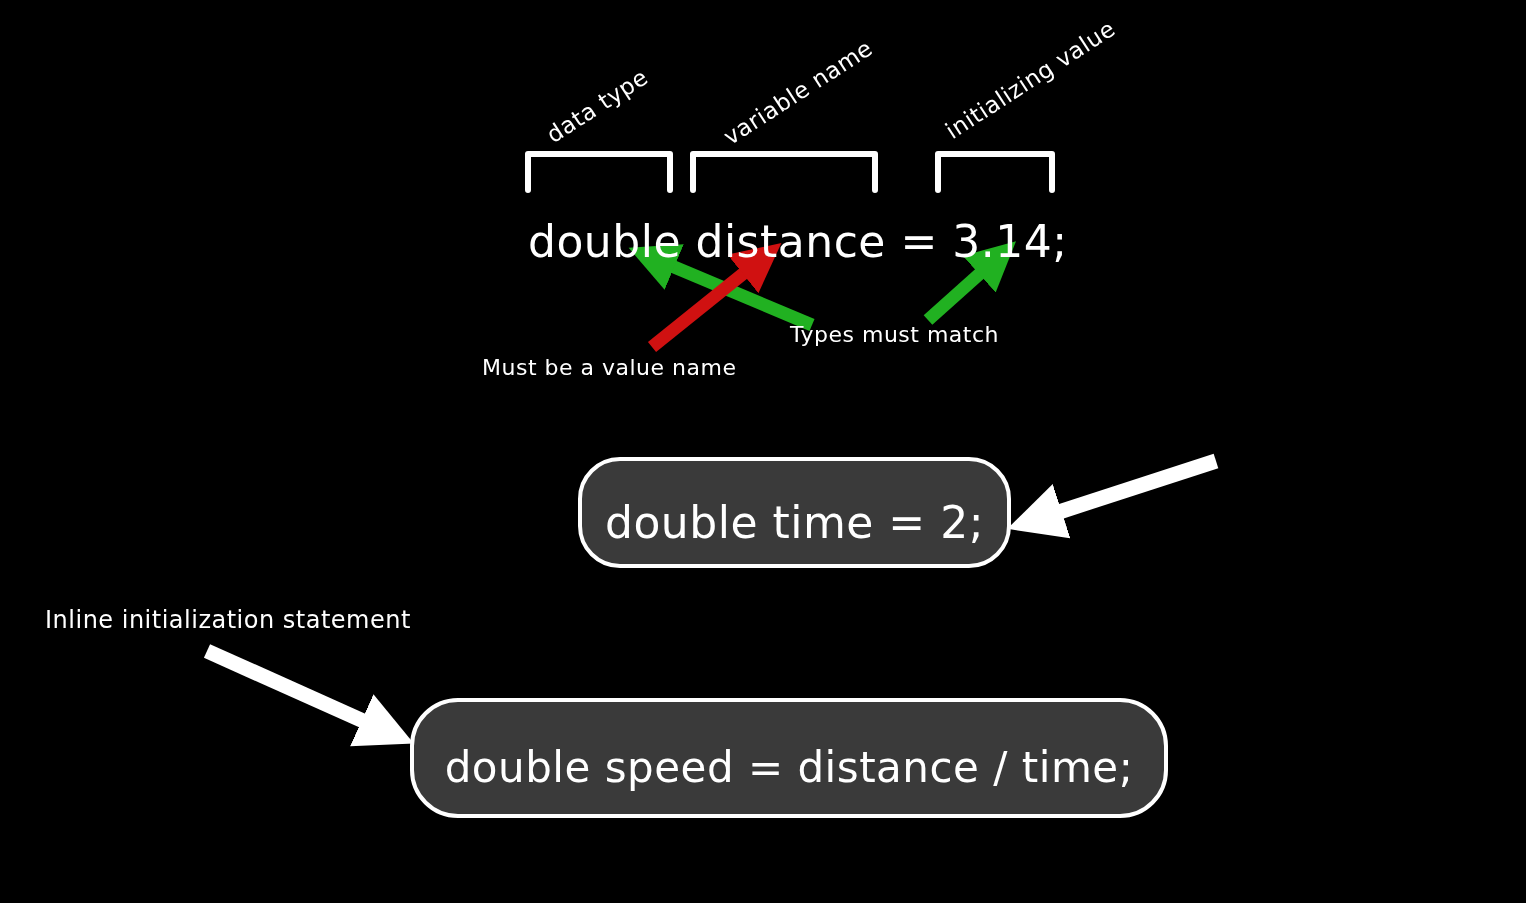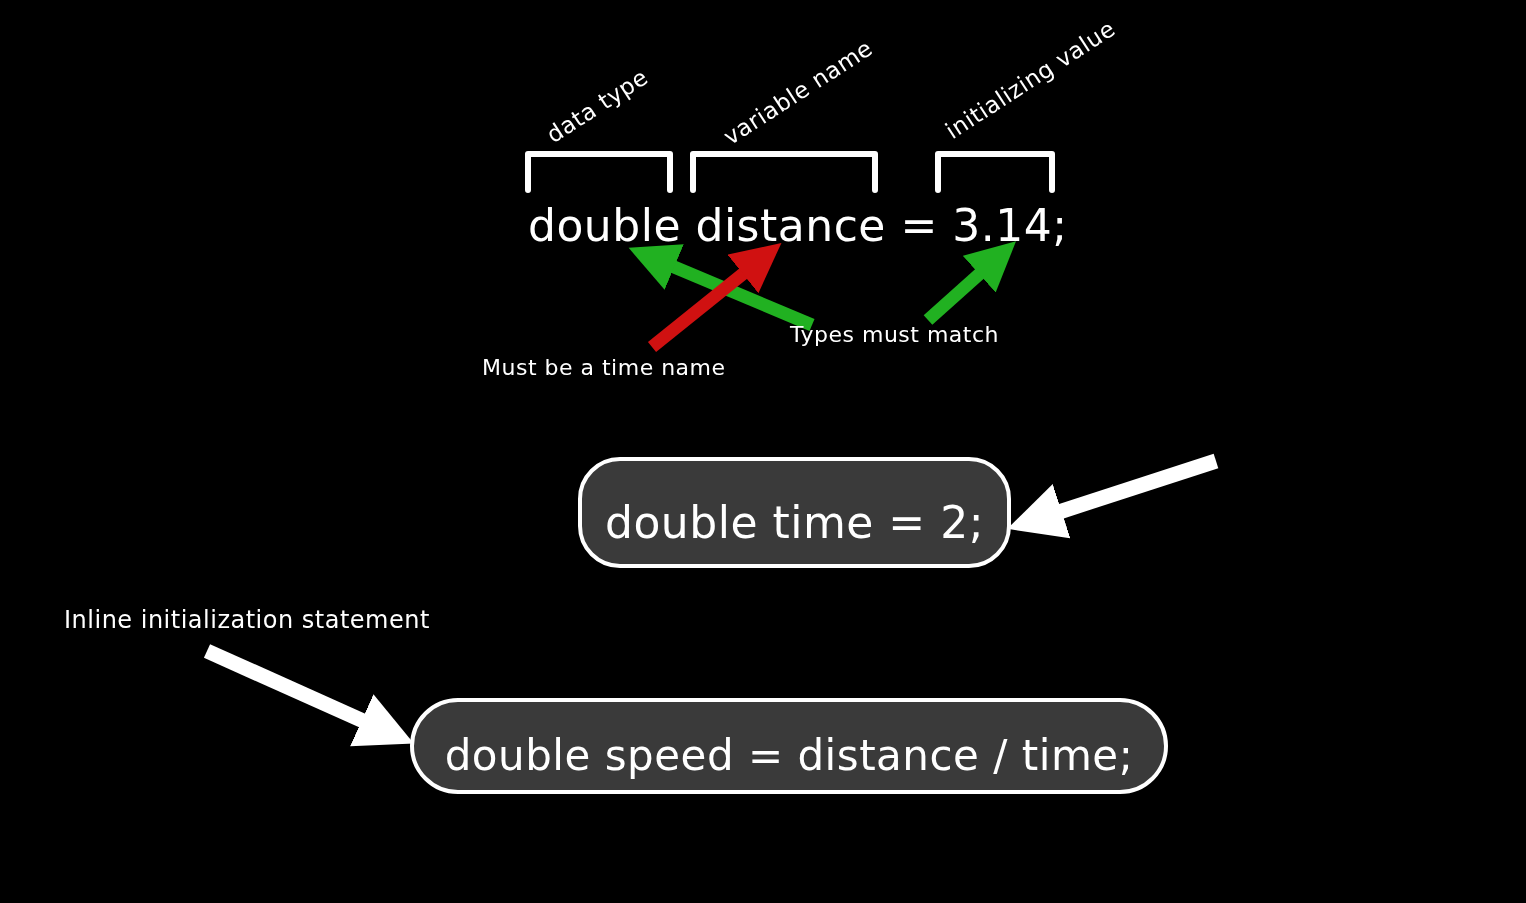--- a/index.html
+++ b/index.html
@@ -19,39 +19,39 @@
     pointer-events: none;
   }
   .abs { position: absolute; white-space: nowrap; }
   .bracket-label {
     font-size: 23px;
     transform-origin: 0 100%;
     transform: rotate(-33deg);
     letter-spacing: 0.5px;
   }
   .code-main {
-    left: 528px; top: 200px;
+    left: 528px; top: 216px;
     font-size: 44px;
     letter-spacing: 0.5px;
     text-align: center;
   }
   .callout { font-size: 22px; letter-spacing: 0.5px; }
   .callout-lg { font-size: 24px; letter-spacing: 0.5px; }
   .code-box {
     position: absolute;
     background: #3a3a3a;
     border: 4px solid #ffffff;
     border-radius: 42px;
     display: flex;
     align-items: center;
     justify-content: center;
     box-sizing: border-box;
   }
   .box-declaration { left: 578px; top: 457px; width: 433px; height: 111px; }
-  .box-inline      { left: 410px; top: 698px; width: 758px; height: 96px; border-radius: 48px; }
+  .box-inline      { left: 410px; top: 698px; width: 758px; height: 120px; border-radius: 48px; }
   .box-code-text { font-size: 42px; letter-spacing: 0.5px; margin-top: 19px; }
   .box-declaration .box-code-text { font-size: 44px; }
 </style>
 </head>
 <body>
 
 <div class="canvas">
 
   <svg class="overlay" viewBox="0 0 1526 903">
     <defs>
@@ -80,25 +80,25 @@
 
     <line x1="207" y1="651" x2="370" y2="724" stroke="#ffffff" stroke-width="15" marker-end="url(#mk-white)"></line>
   </svg>
 
   <div class="abs bracket-label" style="left:556px; top:122px;">data type</div>
   <div class="abs bracket-label" style="left:733px; top:124px;">variable name</div>
   <div class="abs bracket-label" style="left:955px; top:118px;">initializing value</div>
 
   <div class="abs code-main">double distance = 3.14;</div>
 
-  <div class="abs callout" style="left:482px; top:355px;">Must be a time name</div>
+  <div class="abs callout" style="left:482px; top:355px;">Must be a value name</div>
   <div class="abs callout" style="left:790px; top:322px;">Types must match</div>
 
   <div class="code-box box-declaration">
     <span class="box-code-text">double time = 2;</span>
   </div>
 
-  <div class="abs callout-lg" style="left:45px; top:606px;margin-left:19px;">Inline initialization statement</div>
+  <div class="abs callout-lg" style="left:45px; top:606px;">Inline initialization statement</div>
   <div class="code-box box-inline">
     <span class="box-code-text">double speed = distance / time;</span>
   </div>
 
 </div>
 
 </body></html>

